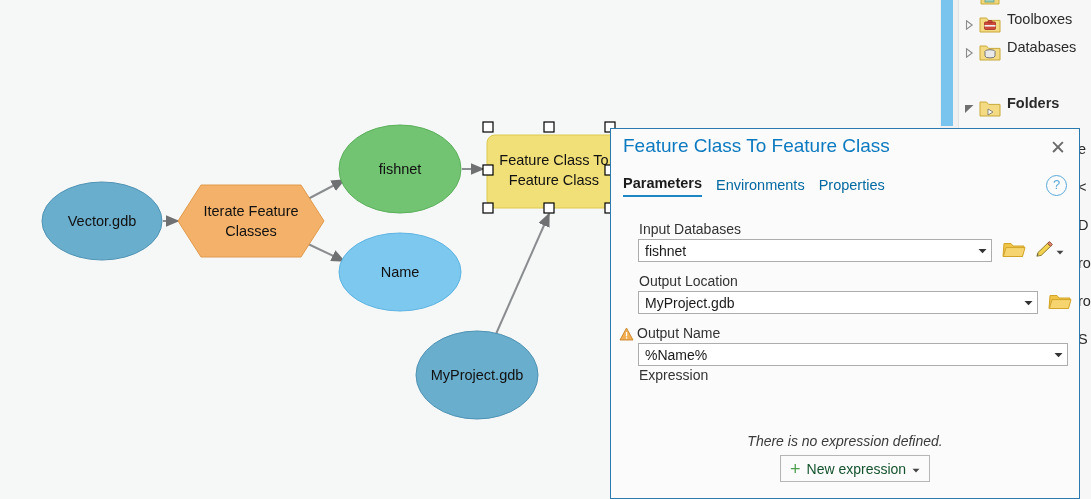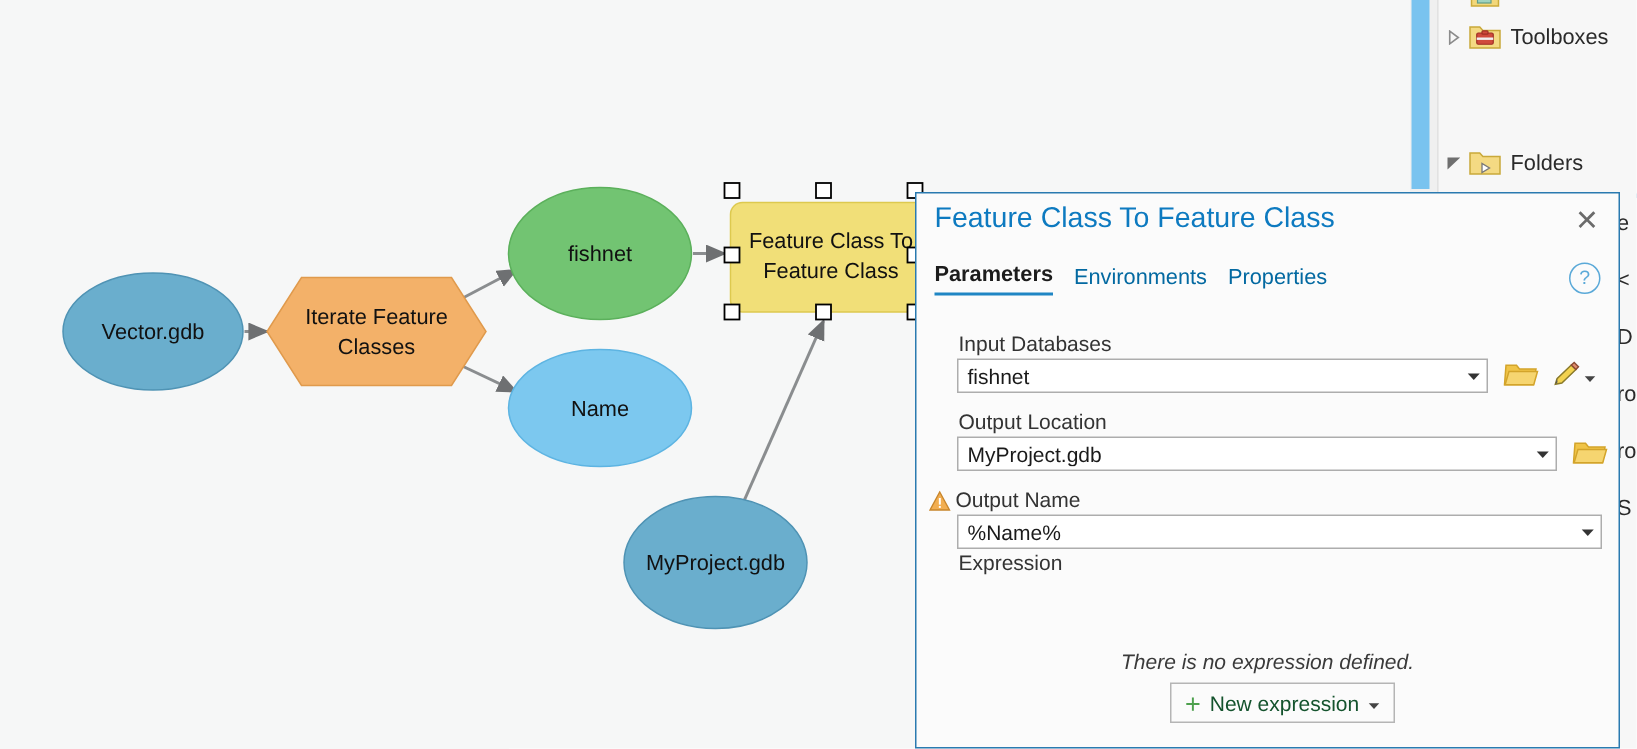--- a/index.html
+++ b/index.html
@@ -64,21 +64,20 @@
     left: 1px; top: 0;
     width: 12px;
     height: 126px;
     background: #79c3ef;
   }
   .tree-row {
     position: absolute;
     left: 20px;
     height: 27px;
     display: flex;
-    align-items: center;
     width: 131px;
   }
   .tree-arrow {
     width: 18px;
     height: 27px;
     display: flex;
     align-items: center;
     justify-content: center;
     flex: none;
   }
@@ -369,23 +368,38 @@
       <svg width="22" height="19" viewBox="0 0 22 19">
         <path d="M1,3 L7.5,3 L9.6,5.4 L21,5.4 L21,17 L1,17 Z" fill="#f4da83" stroke="#c9a93a" stroke-width="1"></path>
         <rect x="5.5" y="7" width="11" height="7.5" rx="1" fill="#d04a3c" stroke="#9e2f24" stroke-width="0.8"></rect>
         <rect x="9" y="5.6" width="4" height="2.2" rx="0.6" fill="#d04a3c" stroke="#9e2f24" stroke-width="0.8"></rect>
         <rect x="5.5" y="10" width="11" height="1.6" fill="#f0f0f0"></rect>
       </svg>
     </span>
     <span class="tree-text">Toolboxes</span>
   </div>
 
-
-
-  <div class="tree-row" style="top:95px;">
+  <div class="tree-row" style="top:39px;">
+    <span class="tree-arrow">
+      <svg width="9" height="10" viewBox="0 0 9 10">
+          <path d="M1.5,0.8 L7.2,5 L1.5,9.2 Z" fill="none" stroke="#8c8c8c" stroke-width="1.1"></path>
+        </svg>
+    </span>
+    <span class="tree-icon">
+      <svg width="22" height="19" viewBox="0 0 22 19">
+        <path d="M1,3 L7.5,3 L9.6,5.4 L21,5.4 L21,17 L1,17 Z" fill="#f4da83" stroke="#c9a93a" stroke-width="1"></path>
+        <ellipse cx="11" cy="8.6" rx="5" ry="1.9" fill="#e9e9e9" stroke="#6b6b6b" stroke-width="0.9"></ellipse>
+        <path d="M6,8.6 L6,13 a5,1.9 0 0 0 10,0 L16,8.6" fill="#e9e9e9" stroke="#6b6b6b" stroke-width="0.9"></path>
+      </svg>
+    </span>
+    <span class="tree-text">Databases</span>
+  </div>
+
+
+  <div class="tree-row" style="top:95px;font-weight:bold;">
     <span class="tree-arrow">
       <svg width="11" height="11" viewBox="0 0 11 11">
           <path d="M1,2 L9.5,2 L1,10 Z" fill="#6f6f6f"></path>
         </svg>
     </span>
     <span class="tree-icon">
       <svg width="22" height="19" viewBox="0 0 22 19">
         <path d="M1,3 L7.5,3 L9.6,5.4 L21,5.4 L21,17 L1,17 Z" fill="#f4da83" stroke="#c9a93a" stroke-width="1"></path>
         <path d="M9,10 L9,16 L14,13 Z" fill="#ffffff" stroke="#7a7a7a" stroke-width="0.9"></path>
       </svg>

